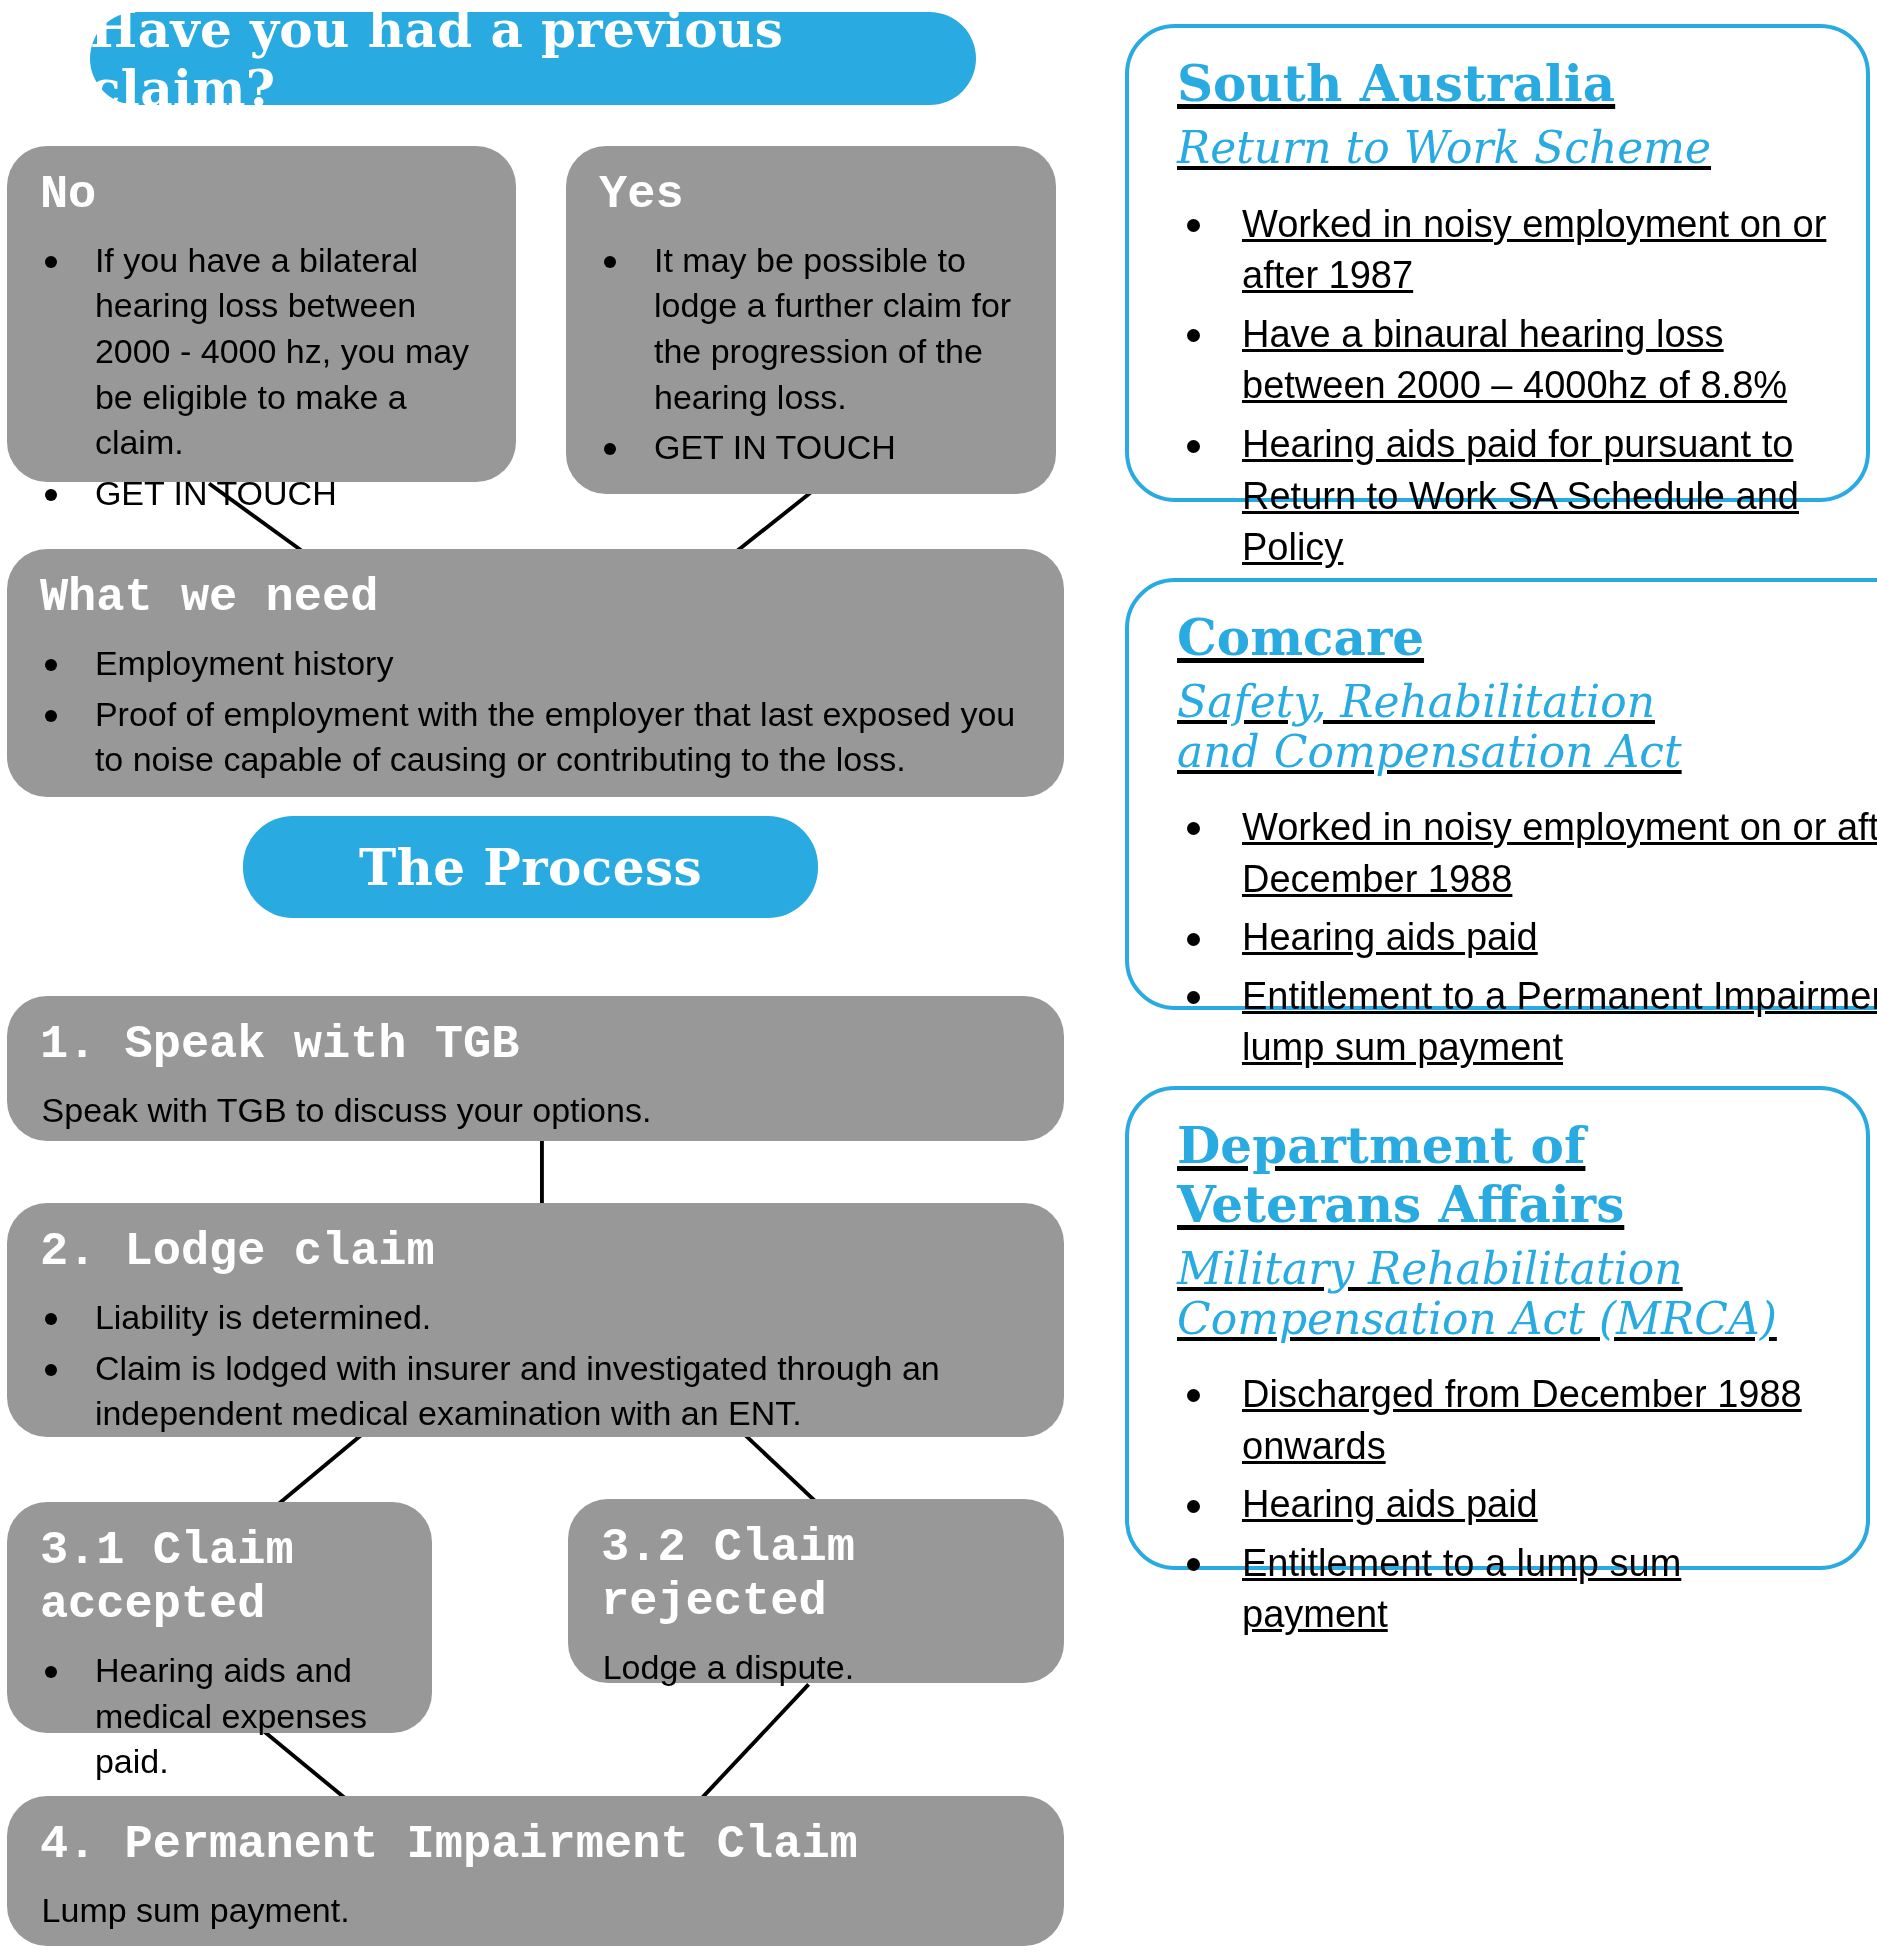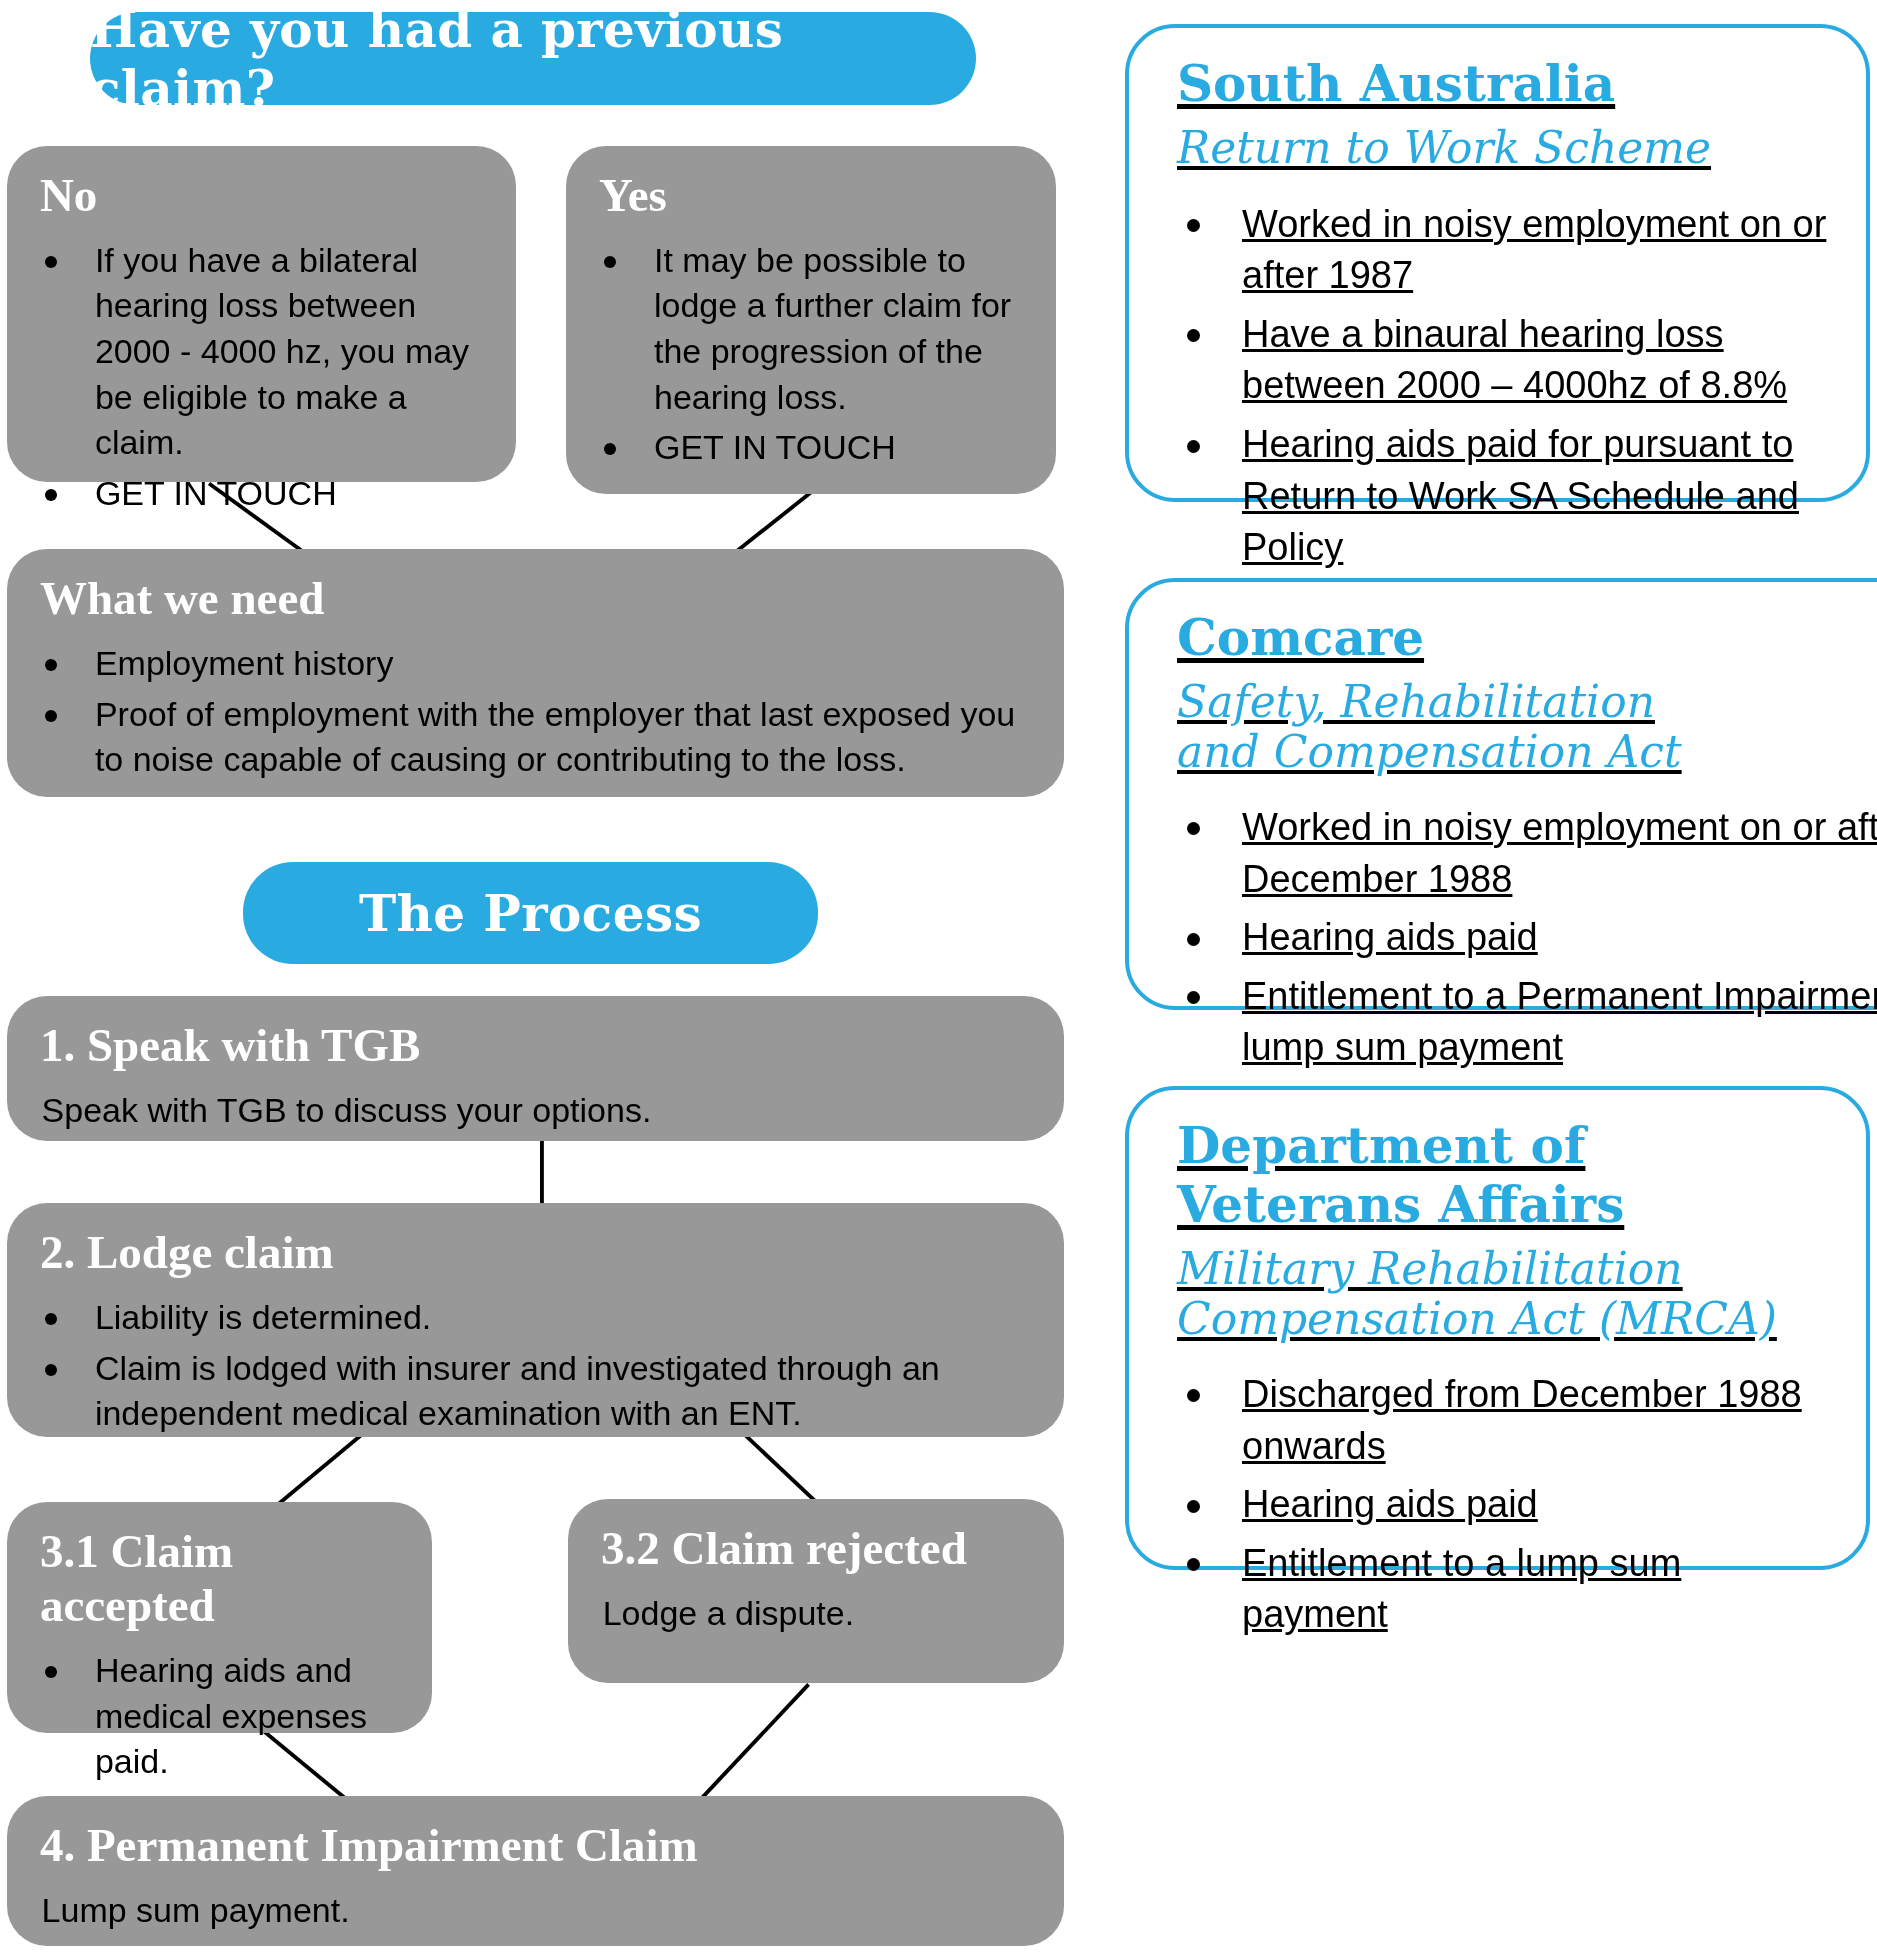--- a/index.html
+++ b/index.html
@@ -8,21 +8,21 @@
 
   
   .abs{position:absolute;box-sizing:border-box;}
 
   .pill{background:#29ABE2;border-radius:50px;display:flex;
         align-items:center;justify-content:center;}
   .pill h1{margin:0;color:#fff;font-family:"DejaVu Serif",serif;
            font-weight:700;font-size:50px;letter-spacing:0.4px;}
 
   .gray-box{background:#989898;border-radius:40px;padding:22.4px 29px 17px 33px;}
-  .gray-box h2{margin:0 0 15.5px 0;color:#fff;font-family:Liberation Serif, serif;
+  .gray-box h2{margin:0 0 15.5px 0;color:#fff;font-family:Liberation Mono, monospace;
                font-weight:700;font-size:47px;line-height:1.15;}
   .gray-box p{margin:6.9px 0 0 1.7px;font-size:34px;line-height:1.32;}
 
   ul.bullets{list-style:none;margin:5.2px 0 0 0;padding:0;}
   ul.bullets li{position:relative;padding-left:55px;margin:0 0 5.2px 0;
                 font-size:34px;line-height:1.34;}
   ul.bullets li::before{content:"";position:absolute;left:5.2px;top:18px;
                 width:12px;height:12px;border-radius:50%;background:#000;}
 
   
@@ -73,21 +73,21 @@
 </div>
 
 <div class="abs gray-box" style="left:6.9px;top:549px;width:1057px;height:248px;">
   <h2>What we need</h2>
   <ul class="bullets">
     <li>Employment history</li>
     <li>Proof of employment with the employer that last exposed you to noise capable of causing or contributing to the loss.</li>
   </ul>
 </div>
 
-<div class="abs pill" style="left:243px;top:862px;width:575px;height:102px;">
+<div class="abs pill" style="left:243px;top:816px;width:575px;height:102px;">
   <h1>The Process</h1>
 </div>
 
 <div class="abs gray-box" style="left:6.9px;top:996px;width:1057px;height:145px;">
   <h2>1. Speak with TGB</h2>
   <p>Speak with TGB to discuss your options.</p>
 </div>
 
 <div class="abs gray-box" style="left:6.9px;top:1203px;width:1057px;height:234px;">
   <h2>2. Lodge claim</h2>

